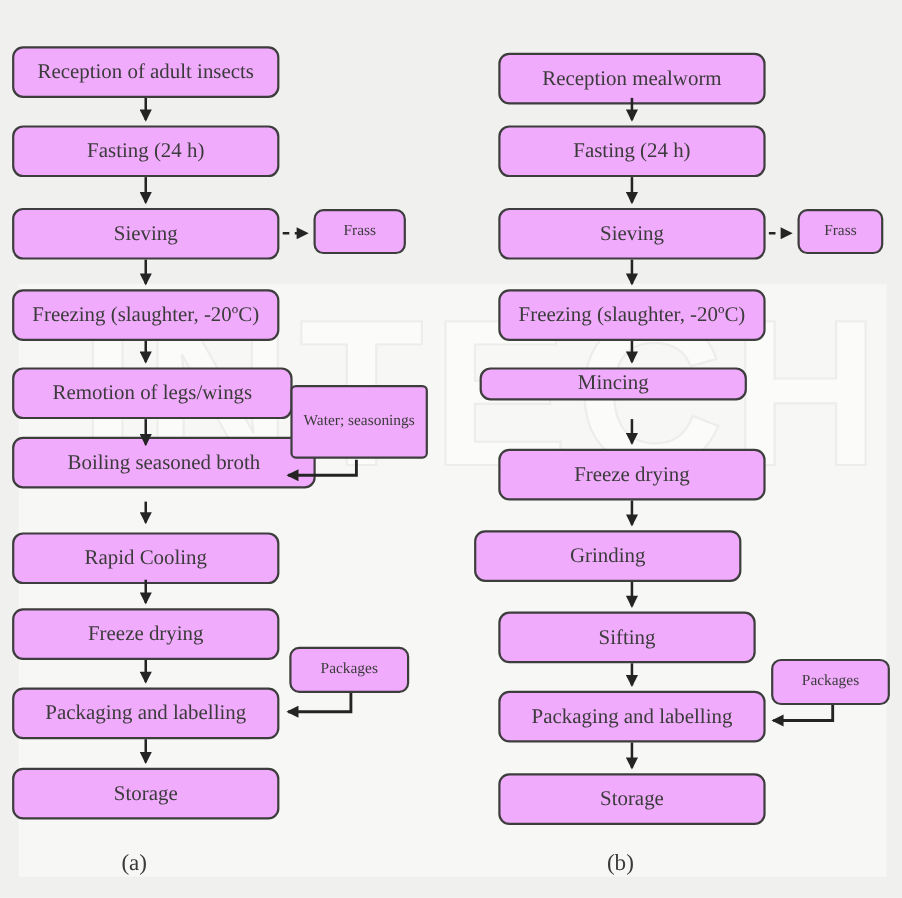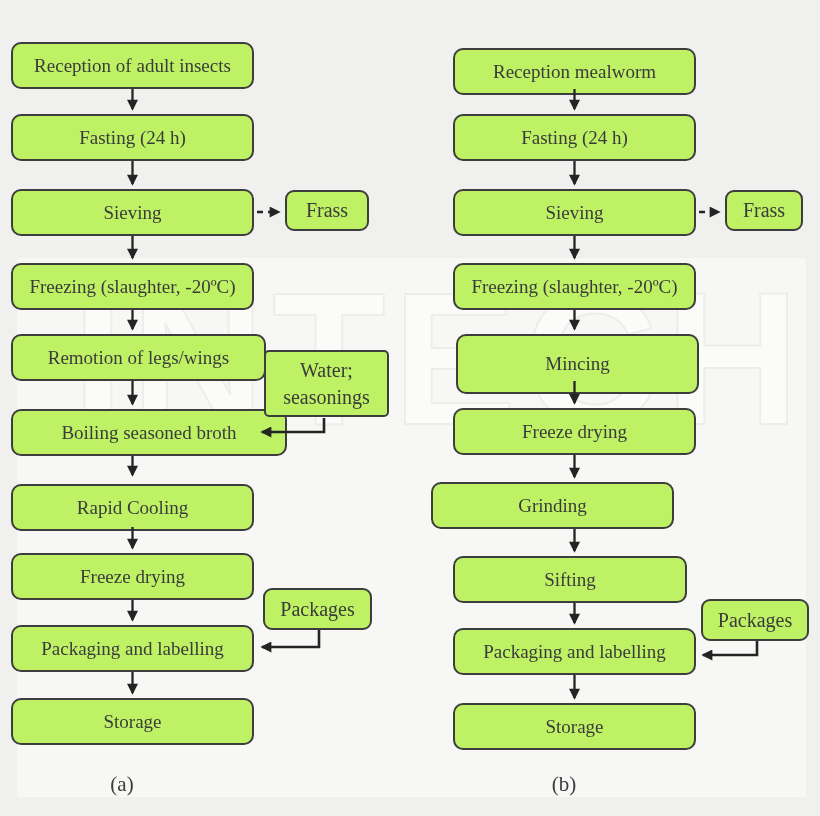--- a/index.html
+++ b/index.html
@@ -16,63 +16,63 @@
   .watermark{
     position:absolute;left:72px;top:228px;width:745px;height:260px;
     font-family:"Liberation Sans", sans-serif;font-weight:bold;
     font-size:190px;letter-spacing:7px;line-height:260px;
     color:#fbfbf9;-webkit-text-stroke:2px #ededeb;
     transform:scaleX(0.98);transform-origin:left center;
     z-index:1;white-space:nowrap;user-select:none;
   }
   .node{
     position:absolute;z-index:2;
-    background:#bef264;border:2px solid #3d3d3d;border-radius:10px;
+    background:#f0abfc;border:2px solid #3d3d3d;border-radius:10px;
     display:flex;align-items:center;justify-content:center;
     font-size:19px;text-align:center;white-space:nowrap;
     box-sizing:border-box;
   }
-  .node.side{border-radius:9px;font-size:20px;font-family:Liberation Serif, serif;}
+  .node.side{border-radius:9px;font-size:14px;font-family:Liberation Serif, serif;}
   .node.wrap{white-space:normal;line-height:1.35;border-radius:5px;}
   .caption{
     position:absolute;z-index:2;font-size:21px;text-align:center;width:80px;
   }
   svg.connectors{position:absolute;left:0;top:0;z-index:3;pointer-events:none;}
   .cline{stroke:#242424;stroke-width:2.3px;fill:none;}
   .cline.dashed{stroke-dasharray:6 5;}
   .cline.elbow{stroke-width:2.6px;}
 </style>
 </head>
 <body>
 
 <div class="panel"></div>
 <div class="watermark">INTECH</div>
 
 <div class="node" style="left:11px;top:42px;width:243px;height:47px">Reception of adult insects</div>
 <div class="node" style="left:11px;top:114px;width:243px;height:47px">Fasting (24 h)</div>
 <div class="node" style="left:11px;top:189px;width:243px;height:47px">Sieving</div>
 <div class="node" style="left:11px;top:263px;width:243px;height:47px">Freezing (slaughter, -20ºC)</div>
 <div class="node" style="left:11px;top:334px;width:255px;height:47px">Remotion of legs/wings</div>
-<div class="node" style="left:11px;top:409px;width:276px;height:47px">Boiling seasoned broth</div>
+<div class="node" style="left:11px;top:397px;width:276px;height:47px">Boiling seasoned broth</div>
 <div class="node" style="left:11px;top:484px;width:243px;height:47px">Rapid Cooling</div>
 <div class="node" style="left:11px;top:553px;width:243px;height:47px">Freeze drying</div>
 <div class="node" style="left:11px;top:625px;width:243px;height:47px">Packaging and labelling</div>
 <div class="node" style="left:11px;top:698px;width:243px;height:47px">Storage</div>
 
 <div class="node side" style="left:285px;top:190px;width:84px;height:41px">Frass</div>
 <div class="node side wrap" style="left:264px;top:350px;width:125px;height:67px">Water; seasonings</div>
 <div class="node side" style="left:263px;top:588px;width:109px;height:42px">Packages</div>
 
 <div class="caption" style="left:82px;top:772px">(a)</div>
 
 <div class="node" style="left:453px;top:48px;width:243px;height:47px">Reception mealworm</div>
 <div class="node" style="left:453px;top:114px;width:243px;height:47px">Fasting (24 h)</div>
 <div class="node" style="left:453px;top:189px;width:243px;height:47px">Sieving</div>
 <div class="node" style="left:453px;top:263px;width:243px;height:47px">Freezing (slaughter, -20ºC)</div>
-<div class="node" style="left:456px;top:334px;width:243px;height:60px">Mincing</div>
+<div class="node" style="left:436px;top:334px;width:243px;height:30px">Mincing</div>
 <div class="node" style="left:453px;top:408px;width:243px;height:47px">Freeze drying</div>
 <div class="node" style="left:431px;top:482px;width:243px;height:47px">Grinding</div>
 <div class="node" style="left:453px;top:556px;width:234px;height:47px">Sifting</div>
 <div class="node" style="left:453px;top:628px;width:243px;height:47px">Packaging and labelling</div>
 <div class="node" style="left:453px;top:703px;width:243px;height:47px">Storage</div>
 
 <div class="node side" style="left:725px;top:190px;width:78px;height:41px">Frass</div>
 <div class="node side" style="left:701px;top:599px;width:108px;height:42px">Packages</div>
 
 <div class="caption" style="left:524px;top:772px">(b)</div>

